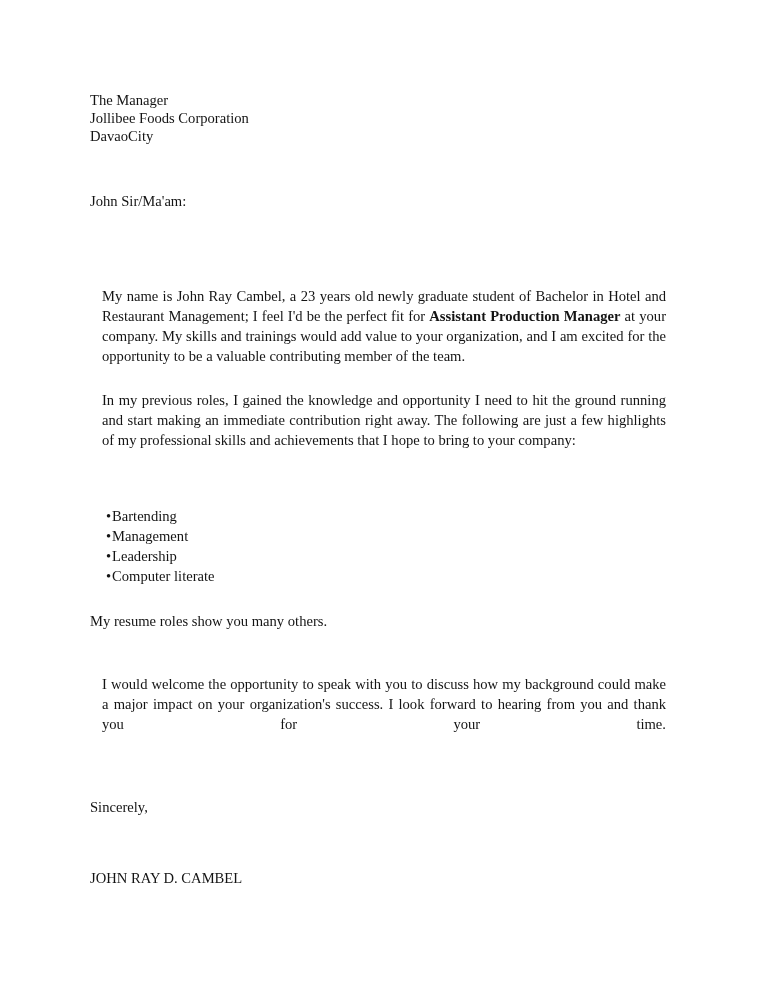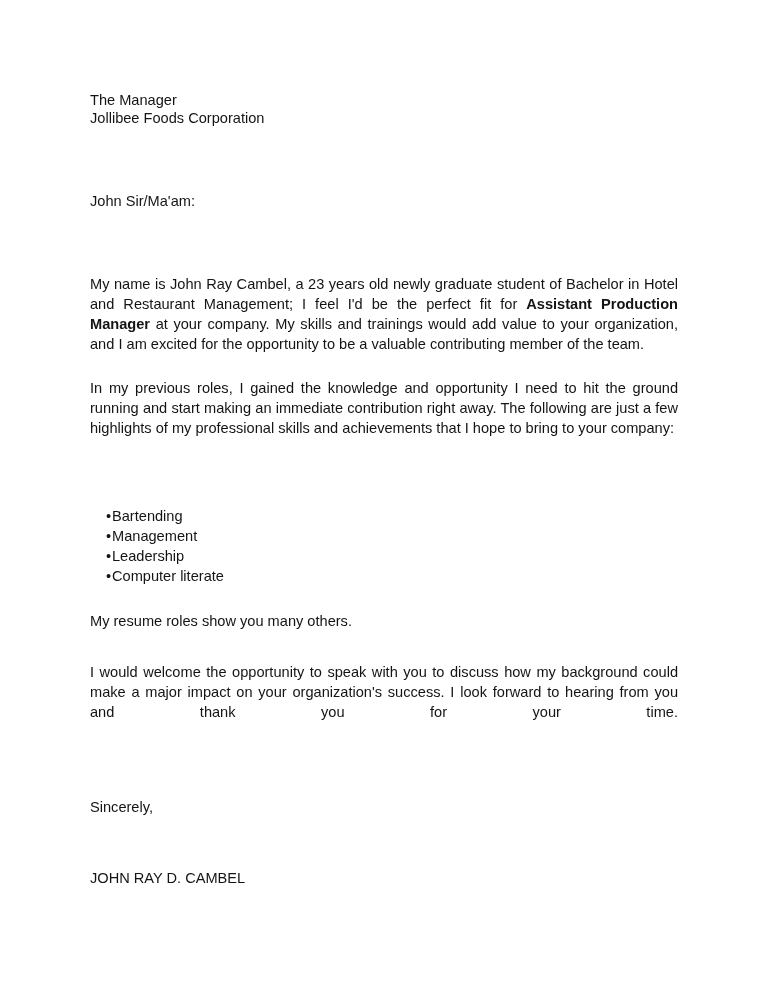--- a/index.html
+++ b/index.html
@@ -15,37 +15,38 @@
       font-family: "Liberation Sans", sans-serif;
       color: #141414;
       font-size: 14.6px;
       line-height: 20px;
     }
     .page {
       position: absolute;
       left: 0; top: 0;
       width: 768px; height: 771px;
       background: #fff;
+      font-family: Liberation Serif, serif;
     }
     .block {
       position: absolute;
       left: 90px;
       width: 588px;
     }
     .line { display: block; white-space: nowrap; }
     .justify {
       text-align: justify;
       text-align-last: auto;
     }
     .justify-last {
       text-align: justify;
       text-align-last: justify;
     }
     .bold { font-weight: bold; }
-    p { margin: 0; }
+    p { margin: 12px; }
     ul.bullets {
       list-style: none;
       margin: 16px;
       padding: 0;
     }
     ul.bullets li {
       height: 20px;
       line-height: 20px;
     }
     ul.bullets li .dot {
@@ -54,20 +55,21 @@
     }
   </style>
 </head>
 <body>
 
 <div class="page">
 
   <div class="block" style="top:90px;">
     <span class="line">The Manager</span>
     <span class="line" style="margin-top:-2px;">Jollibee Foods Corporation</span>
+    <span class="line" style="margin-top:-2px;">DavaoCity</span>
   </div>
 
   <div class="block" style="top:191px;">
     <span class="line">John Sir/Ma'am:</span>
   </div>
 
   <div class="block justify" style="top:274px;">
     <p><span>My name is John Ray Cambel, a 23 years old newly graduate student of Bachelor in Hotel and Restaurant Management; I feel I'd be the perfect fit for </span><span class="bold">Assistant Production Manager</span><span> at your company. My skills and trainings would add value to your organization, and I am excited for the opportunity to be a valuable contributing member of the team.</span></p>
   </div>
 

